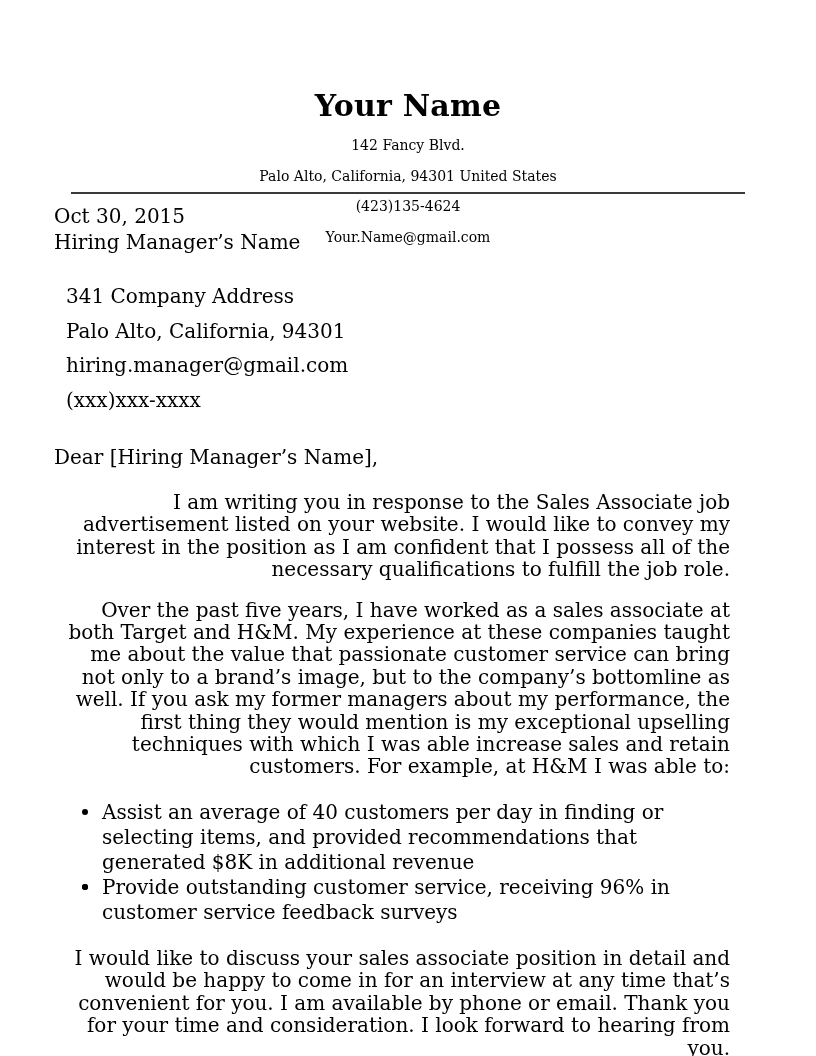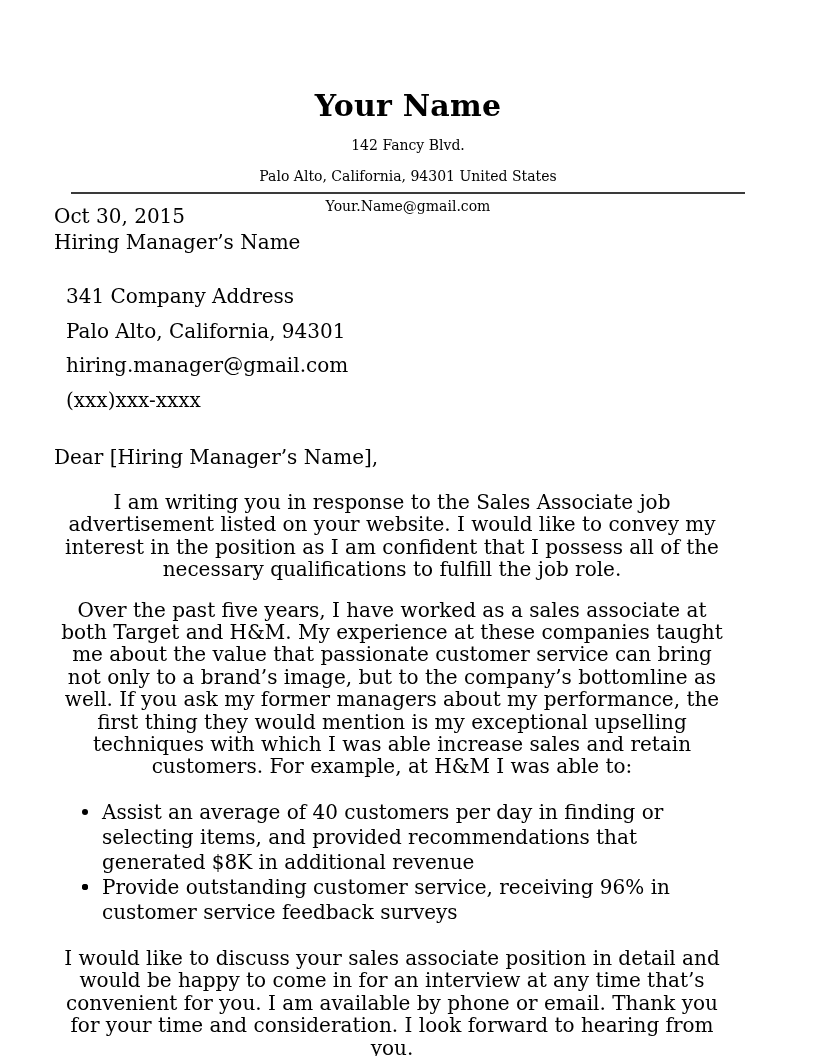--- a/index.html
+++ b/index.html
@@ -89,21 +89,21 @@
   }
 
   .salutation {
     margin: 0;
     line-height: 24px;
   }
 
   .para {
     margin: 0;
     line-height: 22.4px;
-    text-align: center;
+    text-align: right;
   }
 
   .bullet-list {
     margin: 0;
     padding: 0;
     list-style: none;
   }
   .bullet-item {
     position: relative;
     padding-left: 48px;
@@ -127,20 +127,21 @@
 </style>
 </head>
 <body>
 
 <div class="page">
 
   <div class="letterhead">
     <h1 class="applicant-name">Your Name</h1>
     <p class="contact-line">142 Fancy Blvd.</p>
     <p class="contact-line">Palo Alto, California, 94301 United States</p>
+    <p class="contact-line">(423)135-4624</p>
     <p class="contact-line">Your.Name@gmail.com</p>
   </div>
 
   <div class="header-rule"></div>
 
   <div class="letter-body">
 
     <div class="meta-block">
       <p class="meta-line">Oct 30, 2015</p>
       <p class="meta-line">Hiring Manager’s Name</p>

